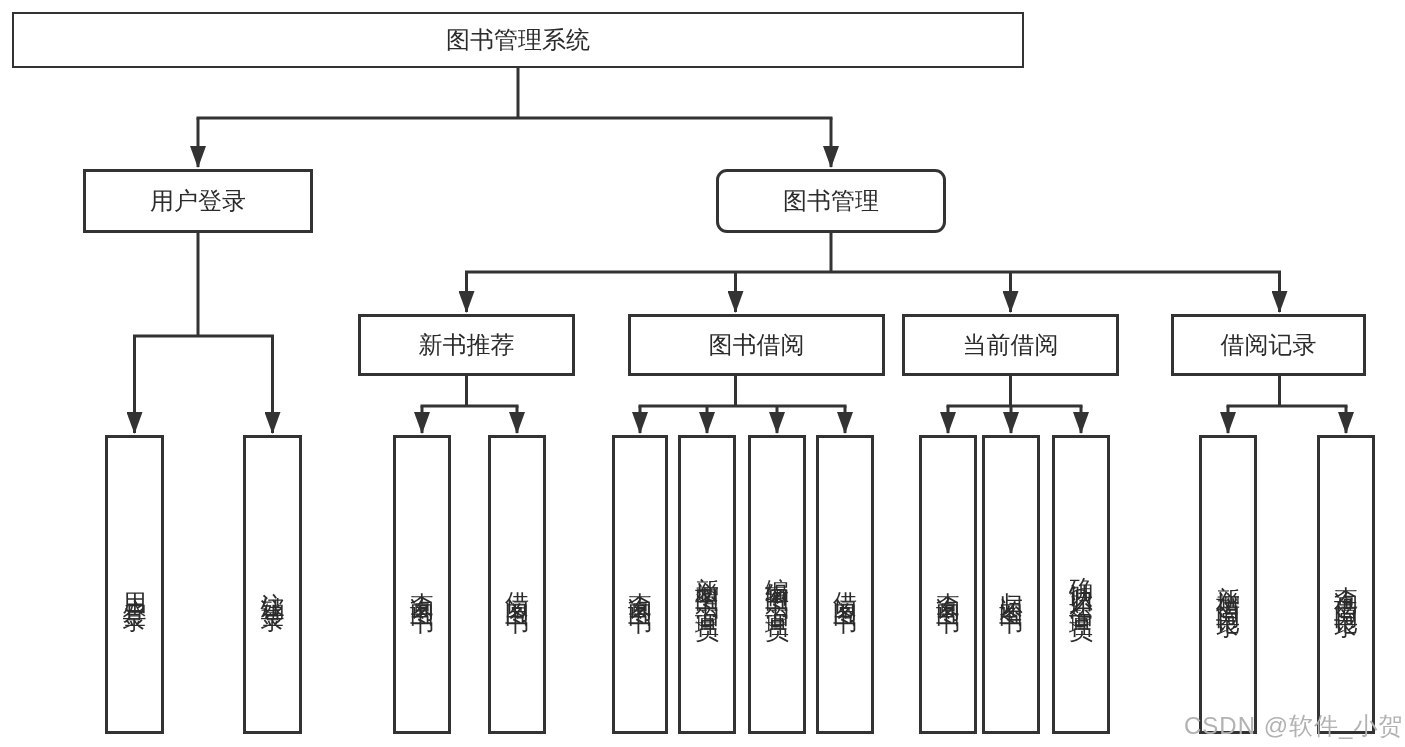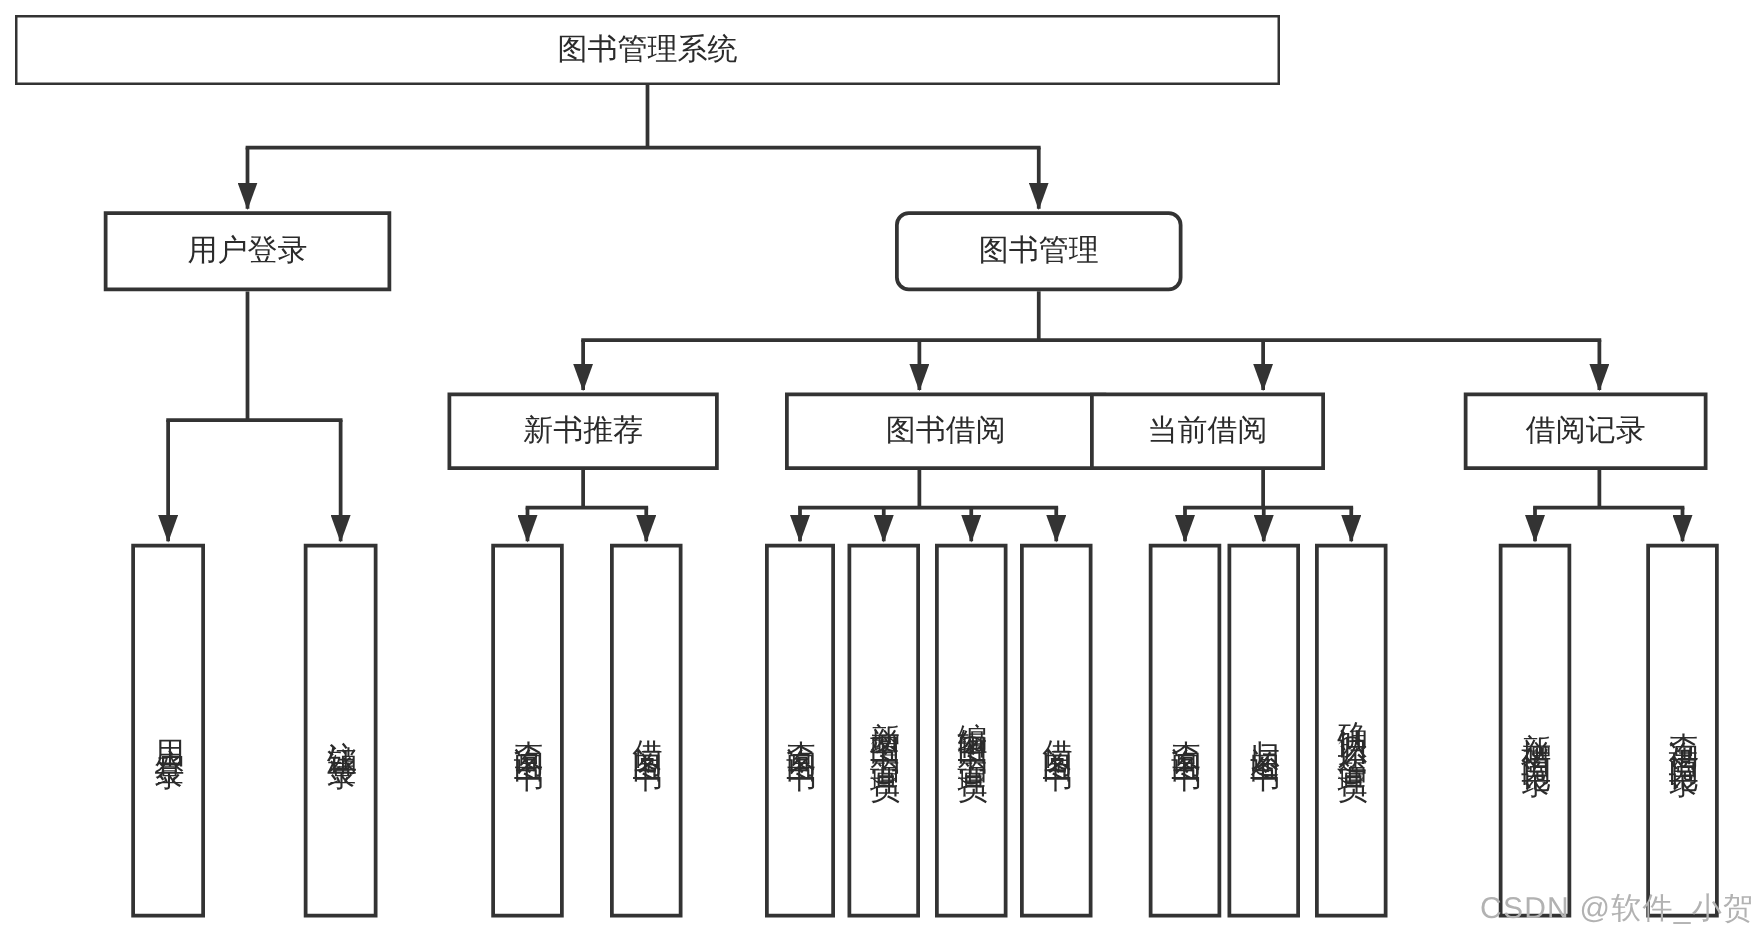--- a/index.html
+++ b/index.html
@@ -121,21 +121,21 @@
   <div class="node" style="left:716px; top:169px; width:230px; height:64px;border-radius:11px;">
     <span>图书管理</span>
   </div>
 
   <div class="node" style="left:358px; top:314px; width:217px; height:62px;align-items:center;">
     <span>新书推荐</span>
   </div>
   <div class="node" style="left:628px; top:314px; width:257px; height:62px;">
     <span>图书借阅</span>
   </div>
-  <div class="node" style="left:872px; top:314px; width:188px; height:62px;">
+  <div class="node" style="left:902px; top:314px; width:217px; height:62px;">
     <span>当前借阅</span>
   </div>
   <div class="node" style="left:1171px; top:314px; width:195px; height:62px;">
     <span>借阅记录</span>
   </div>
 
   <div class="node leaf" style="left:105px; top:435px; width:59px; height:299px;">
     <span class="vtext">用户登录</span>
   </div>
   <div class="node leaf" style="left:243px; top:435px; width:59px; height:299px;">

